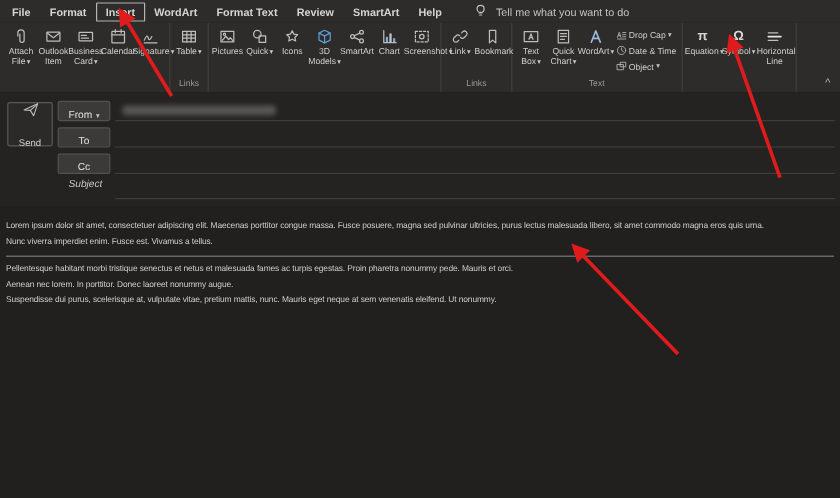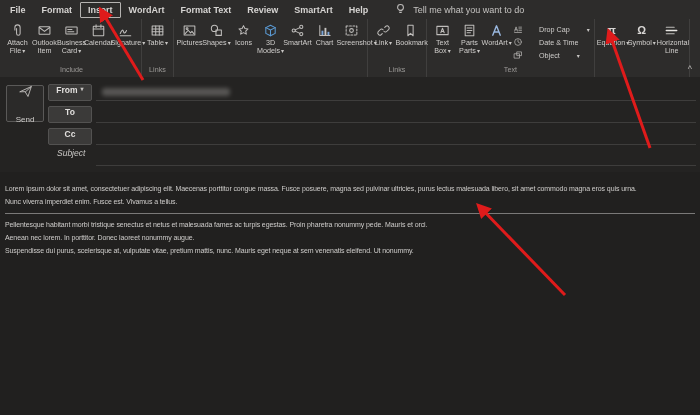--- a/index.html
+++ b/index.html
@@ -18,29 +18,29 @@
   .rbtn{width:27px;display:flex;flex-direction:column;align-items:center;padding-top:3px;cursor:default;}
   .rgroup-sym .rbtn{width:30px;}
   .ricon{display:inline-flex;align-items:center;justify-content:center;width:16px;height:16px;}
   .ricon svg{width:15px;height:15px;}
   .ricon svg *{stroke:#bfbdbb;fill:none;stroke-width:1.1;stroke-linecap:round;stroke-linejoin:round;}
   .glyph{font:600 11px "Liberation Sans",sans-serif;color:#d8d6d4;font-style:normal;line-height:15px;}
   .rlabel{font-size:7.2px;line-height:8px;color:#d0cecc;text-align:center;max-width:30px;margin-top:1px;}
   .caret{font-size:6px;color:#c8c6c4;margin-left:1px;}
   .rgroup-label{font-size:7.2px;color:#9b9997;text-align:center;padding:1px 0 3px;}
   .rstack{display:flex;flex-direction:column;gap:3px;padding:5px 2px 0 3px;}
-  .sbtn{display:flex;align-items:center;gap:16px;font-size:7.2px;color:#d0cecc;white-space:nowrap;cursor:default;}
+  .sbtn{display:flex;align-items:center;gap:1px;font-size:7.2px;color:#d0cecc;white-space:nowrap;cursor:default;}
   .sbtn .ricon, .sbtn .ricon svg{width:10px;height:10px;}
   .collapse{position:absolute;right:8px;bottom:3px;font-size:9px;color:#b8b6b4;cursor:default;}
   
   .compose{position:absolute;top:77px;left:0;width:700px;height:95px;background:#242322;}
   .send-btn{position:absolute;left:6px;top:8px;width:36px;height:35px;background:#2b2a29;border:1px solid #5a5958;border-radius:2px;
             display:flex;flex-direction:column;align-items:center;justify-content:center;gap:16px;font-size:8px;color:#d0cecc;cursor:default;}
   .field-btn{position:absolute;left:48px;width:42px;height:15px;background:#3b3a39;border:1px solid #535251;border-radius:2px;
-             color:#e1dfdd;font-size:8.5px;display:flex;align-items:flex-start;justify-content:center;gap:2px;cursor:default;font-weight:bold;}
+             color:#e1dfdd;font-size:8.5px;display:flex;align-items:flex-end;justify-content:center;gap:2px;cursor:default;}
   .fline{position:absolute;left:96px;right:4px;height:1px;background:#3e3d3c;}
   .redacted{position:absolute;left:102px;top:11px;width:128px;height:8px;background:#8a8886;opacity:.5;border-radius:3px;filter:blur(2px);}
   .subject-label{position:absolute;left:57px;top:71px;font-size:8.5px;color:#c8c6c4;font-style:italic;}
   
   .bodyarea{position:absolute;top:172px;left:0;right:0;bottom:0;background:#21201f;padding:10px 5px 0;}
   .bodyarea p{margin:0;font-size:7px;letter-spacing:-0.1px;line-height:13px;color:#cfcdcb;white-space:nowrap;overflow:hidden;}
   .bodyarea hr{border:0;border-top:1px solid #7a7978;margin:5px 0 4px;}
   
   .arrows{position:absolute;left:0;top:0;width:700px;height:415px;pointer-events:none;z-index:50;}
 </style>
@@ -128,21 +128,20 @@
           <div class="rbtn">
     <span class="ricon">
               <svg viewBox="0 0 16 16">
                 <path d="M2.4 11.2c1.6-4.2 2.9-4.6 3.5-1.9.5 2.3 1.7 1.9 3.2-1.3"></path>
                 <path d="M2.4 13.6h11.2"></path>
               </svg>
             </span>
     <span class="rlabel"><span>Signature</span><span class="caret">▾</span></span>
   </div>
         </div>
-      <div class="rgroup-label">Include</div>
     </div>
       <div class="rgroup">
       <div class="rbtns">
           <div class="rbtn">
     <span class="ricon">
               <svg viewBox="0 0 16 16">
                 <rect x="2.3" y="3.3" width="11.4" height="9.4"></rect>
                 <path d="M2.3 6.4h11.4M2.3 9.4h11.4M6.1 3.3v9.4M9.9 3.3v9.4"></path>
               </svg>
             </span>
@@ -163,21 +162,21 @@
             </span>
     <span class="rlabel"><span>Pictures</span></span>
   </div>
           <div class="rbtn">
     <span class="ricon">
               <svg viewBox="0 0 16 16">
                 <circle cx="5.8" cy="5.8" r="3.3"></circle>
                 <rect x="7.4" y="7.4" width="5.8" height="5.8"></rect>
               </svg>
             </span>
-    <span class="rlabel"><span>Shapes</span><span class="caret">▾</span></span>
+    <span class="rlabel"><span>Quick</span><span class="caret">▾</span></span>
   </div>
           <div class="rbtn">
     <span class="ricon">
               <svg viewBox="0 0 16 16">
                 <path d="M8 2.8l1.5 3 3.3.5-2.4 2.3.6 3.3L8 10.3 5 11.9l.6-3.3L3.2 6.3l3.3-.5z"></path>
               </svg>
             </span>
     <span class="rlabel"><span>Icons</span></span>
   </div>
           <div class="rbtn">
@@ -254,21 +253,21 @@
             </span>
     <span class="rlabel"><span>Text Box</span><span class="caret">▾</span></span>
   </div>
           <div class="rbtn">
     <span class="ricon">
               <svg viewBox="0 0 16 16">
                 <rect x="3.4" y="2.4" width="9.2" height="11.2"></rect>
                 <path d="M5.4 5.4h5.2M5.4 7.9h5.2M5.4 10.4h3.6"></path>
               </svg>
             </span>
-    <span class="rlabel"><span>Parts Parts</span><span class="caret">▾</span></span>
+    <span class="rlabel"><span>Quick Chart</span><span class="caret">▾</span></span>
   </div>
           <div class="rbtn">
     <span class="ricon">
               <svg viewBox="0 0 16 16">
                 <path style="stroke:#9ab8e0;stroke-width:1.5" d="M4 13 8 3l4 10M5.5 9.6h5"></path>
               </svg>
             </span>
     <span class="rlabel"><span>WordArt</span><span class="caret">▾</span></span>
   </div>
           <div class="rstack">

